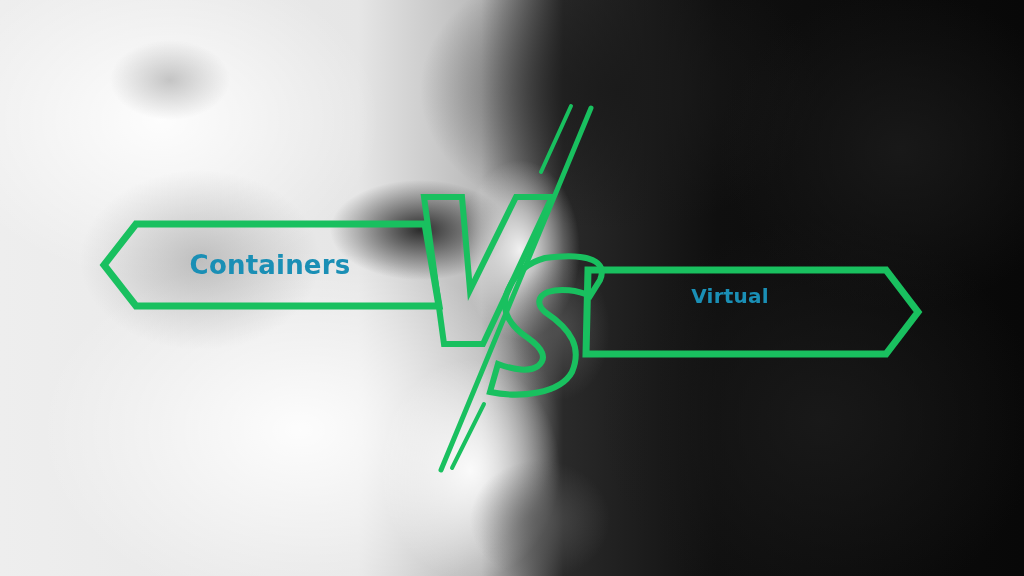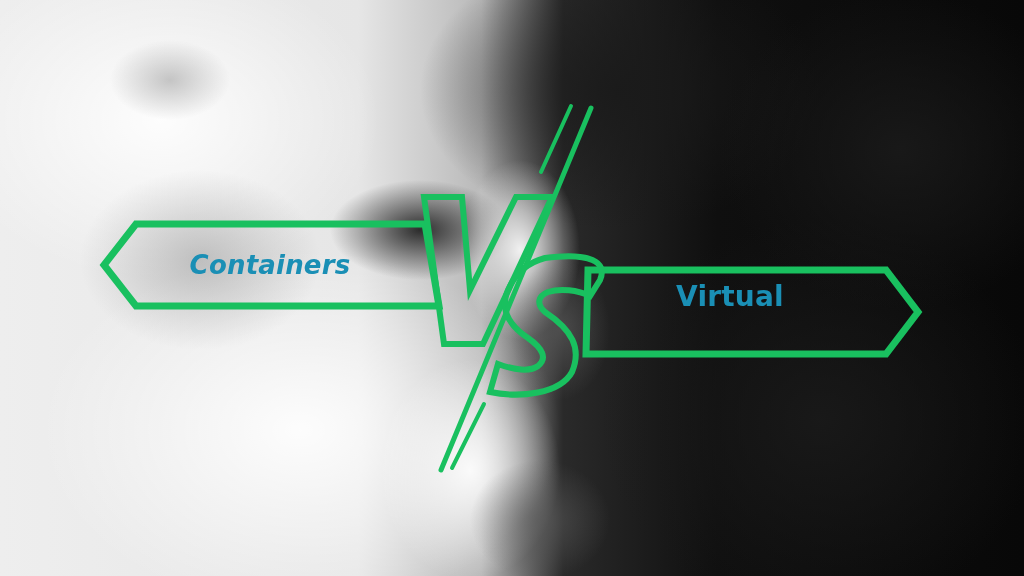--- a/index.html
+++ b/index.html
@@ -31,27 +31,26 @@
       color: #1a8fb5;
       text-align: center;
       letter-spacing: 0.2px;
     }
     .label-left {
       left: 150px;
       top: 248px;
       width: 240px;
       font-size: 26px;
       line-height: 34px;
-      font-style: italic;
     }
     .label-right {
       left: 630px;
       top: 282px;
       width: 200px;
-      font-size: 28px;
+      font-size: 20px;
       line-height: 29px;
     }
   </style>
 </head>
 <body>
 
 <div class="canvas">
 
   <svg class="bg" width="1024" height="576" viewBox="0 0 1024 576">
     <defs>

